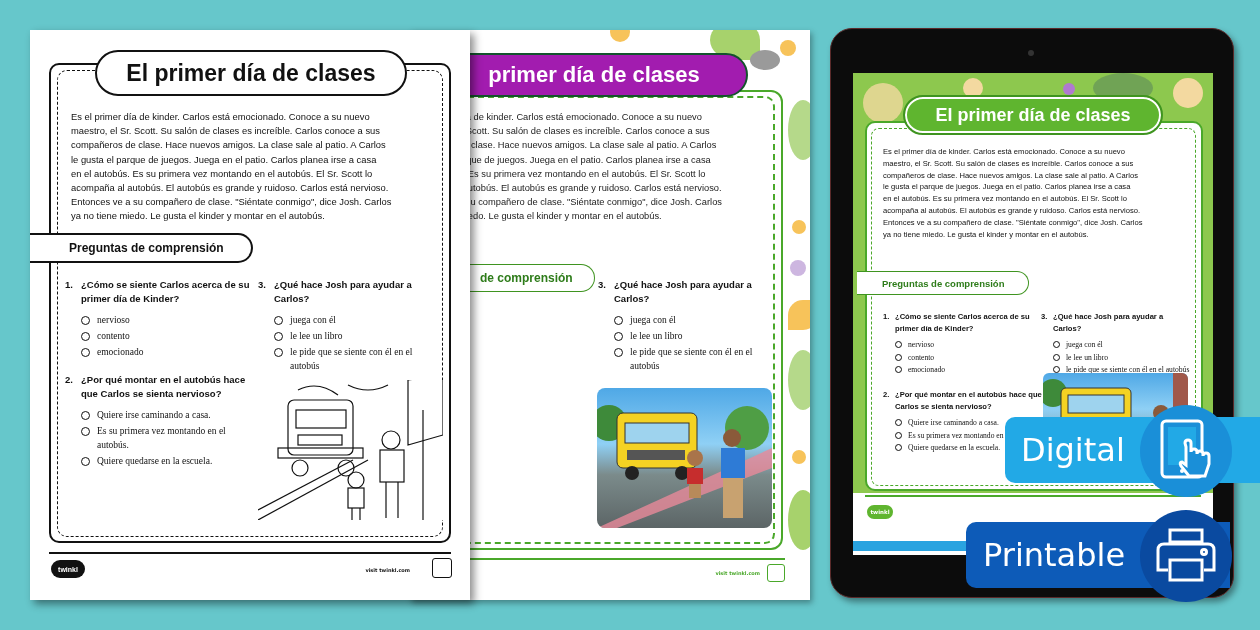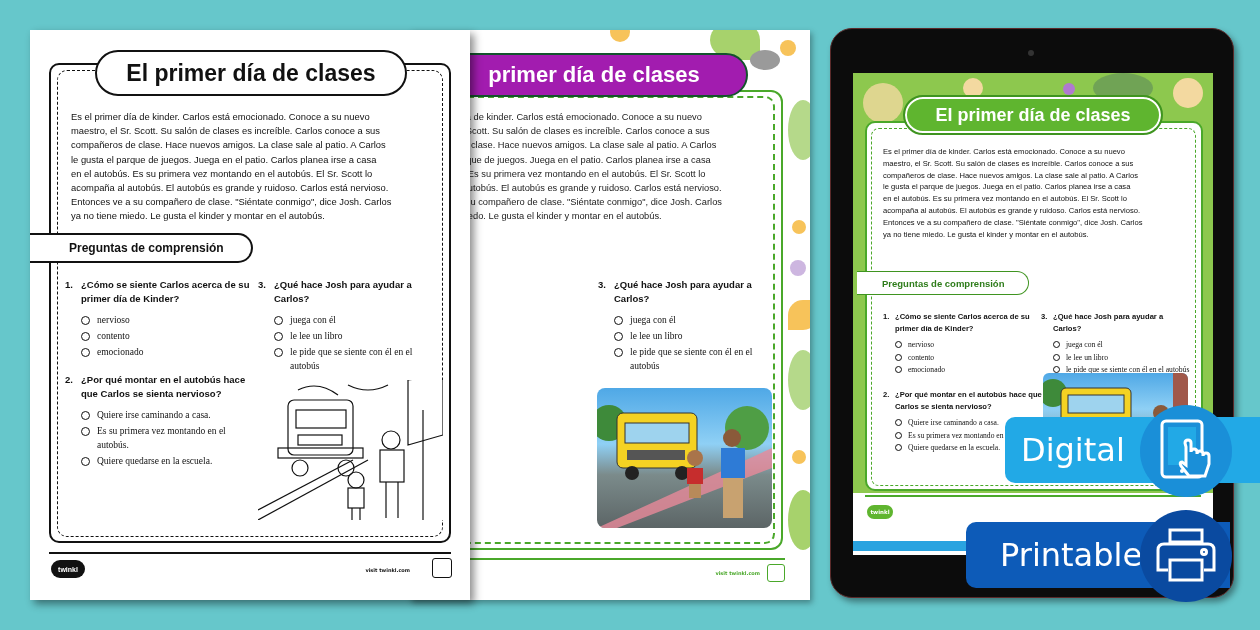--- a/index.html
+++ b/index.html
@@ -180,21 +180,21 @@
     font-family: "DejaVu Sans", sans-serif; color: #fff;
   }
   .badge-digital {
     left: 1005px; top: 417px; width: 255px; height: 66px;
     background: #22a9e6; border-radius: 10px 0 0 10px;
     font-size: 32px; padding-left: 16px; text-align: right;
   }
   .badge-printable {
     left: 966px; top: 522px; width: 264px; height: 66px;
     background: #0d5bb8; border-radius: 10px 0 0 10px;
-    font-size: 32px; padding-left: 34px;
+    font-size: 32px; padding-left: 17px;
   }
   .badge-circle {
     position: absolute; width: 92px; height: 92px; border-radius: 50%;
     display: flex; align-items: center; justify-content: center;
   }
   .circle-digital { left: 1140px; top: 405px; background: #1a8fd8; }
   .circle-print { left: 1140px; top: 510px; background: #0a4aa0; }
 </style>
 </head>
 <body>
@@ -220,20 +220,23 @@
     <div>día de kinder. Carlos está emocionado. Conoce a su nuevo</div>
     <div>r. Scott. Su salón de clases es increíble. Carlos conoce a sus</div>
     <div>de clase. Hace nuevos amigos. La clase sale al patio. A Carlos</div>
     <div>arque de juegos. Juega en el patio. Carlos planea irse a casa</div>
     <div>s. Es su primera vez montando en el autobús. El Sr. Scott lo</div>
     <div>l autobús. El autobús es grande y ruidoso. Carlos está nervioso.</div>
     <div>a su compañero de clase. "Siéntate conmigo", dice Josh. Carlos</div>
     <div>miedo. Le gusta el kinder y montar en el autobús.</div>
   </div>
 
+  <div class="sheet2-qhead">
+    <span>de comprensión</span>
+  </div>
 
   <div class="qcol" style="left:188px;top:248px;width:175px;">
     <div class="q-title">
       <span class="q-num">3.</span>
       <span>¿Qué hace Josh para ayudar a Carlos?</span>
     </div>
     <div class="opts">
       <div class="opt">
           <span class="opt-circle"></span>
           <span>juega con él</span>

